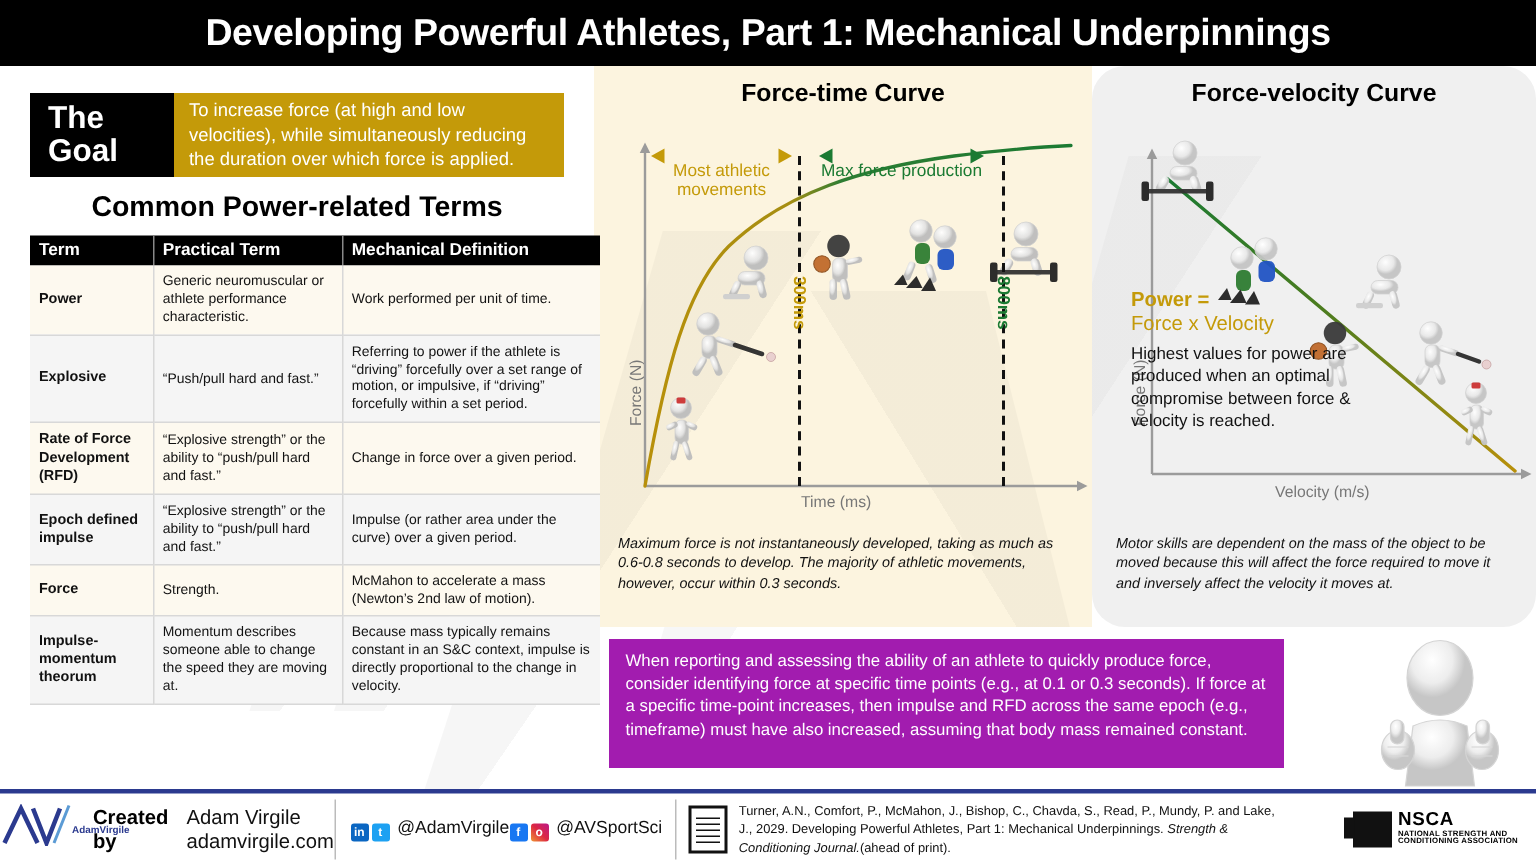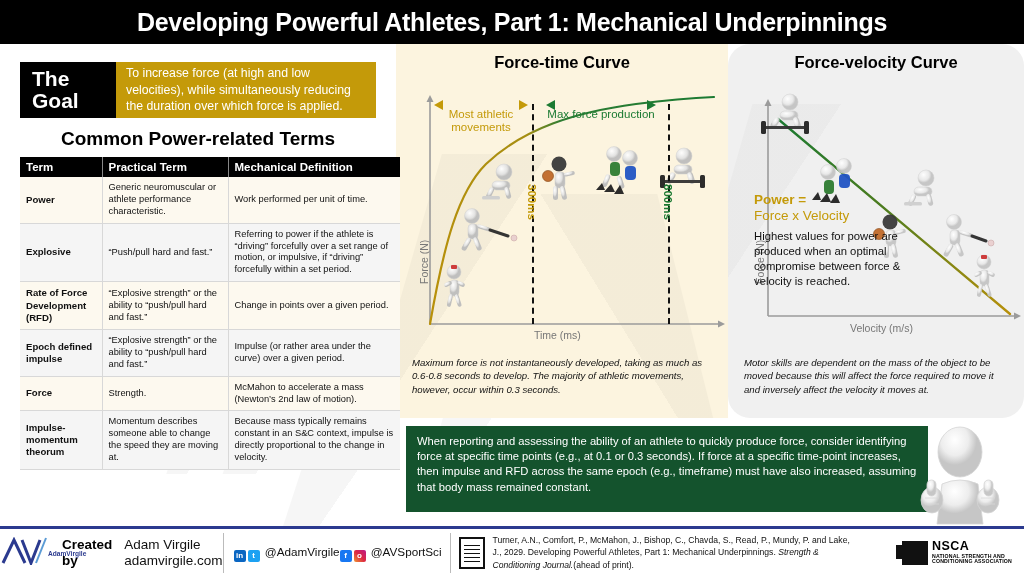--- a/index.html
+++ b/index.html
@@ -99,22 +99,22 @@
   }
 
   .power-block { position: absolute; left: 26px; top: 148px; width: 182px; z-index: 4; }
   .power-eq { color: #C49A09; font-size: 13.5px; font-weight: bold; line-height: 1.2; }
   .power-eq2 { color: #C49A09; font-size: 13.5px; font-weight: normal; line-height: 1.25; margin-bottom: 4px; }
   .power-desc { font-size: 11.3px; line-height: 1.32; color: #111; }
 
   
   .callout-row { flex: 1 1 auto; position: relative; }
   .callout {
-    position: absolute; left: 10px; top: 8px; width: 522px; min-height: 86px;
-    background: #14532d; color: #fff; padding: 8px 11px;
+    position: absolute; left: 10px; top: 8px; width: 450px; min-height: 86px;
+    background: #a21caf; color: #fff; padding: 8px 11px;
     font-size: 11.2px; line-height: 1.36; z-index: 3;
   }
 
   
   .footer {
     flex: 0 0 50px; border-top: 3px solid #2b3a8f; background: #fff;
     display: flex; align-items: center; position: relative;
   }
   .f-sec { display: flex; align-items: center; height: 100%; }
   .f-div { width: 1px; background: #bbb; height: 40px; }
@@ -193,21 +193,21 @@
             <td>Work performed per unit of time.</td>
           </tr>
           <tr class="even">
             <td class="term">Explosive</td>
             <td>“Push/pull hard and fast.”</td>
             <td>Referring to power if the athlete is “driving” forcefully over a set range of motion, or impulsive, if “driving” forcefully within a set period.</td>
           </tr>
           <tr class="odd">
             <td class="term">Rate of Force Development (RFD)</td>
             <td>“Explosive strength” or the ability to “push/pull hard and fast.”</td>
-            <td>Change in points over a given period.</td>
+            <td>Change in force over a given period.</td>
           </tr>
           <tr class="even">
             <td class="term">Epoch defined impulse</td>
             <td>“Explosive strength” or the ability to “push/pull hard and fast.”</td>
             <td>Impulse (or rather area under the curve) over a given period.</td>
           </tr>
           <tr class="odd">
             <td class="term">Force</td>
             <td>Strength.</td>
             <td>McMahon to accelerate a mass (Newton’s 2nd law of motion).</td>

